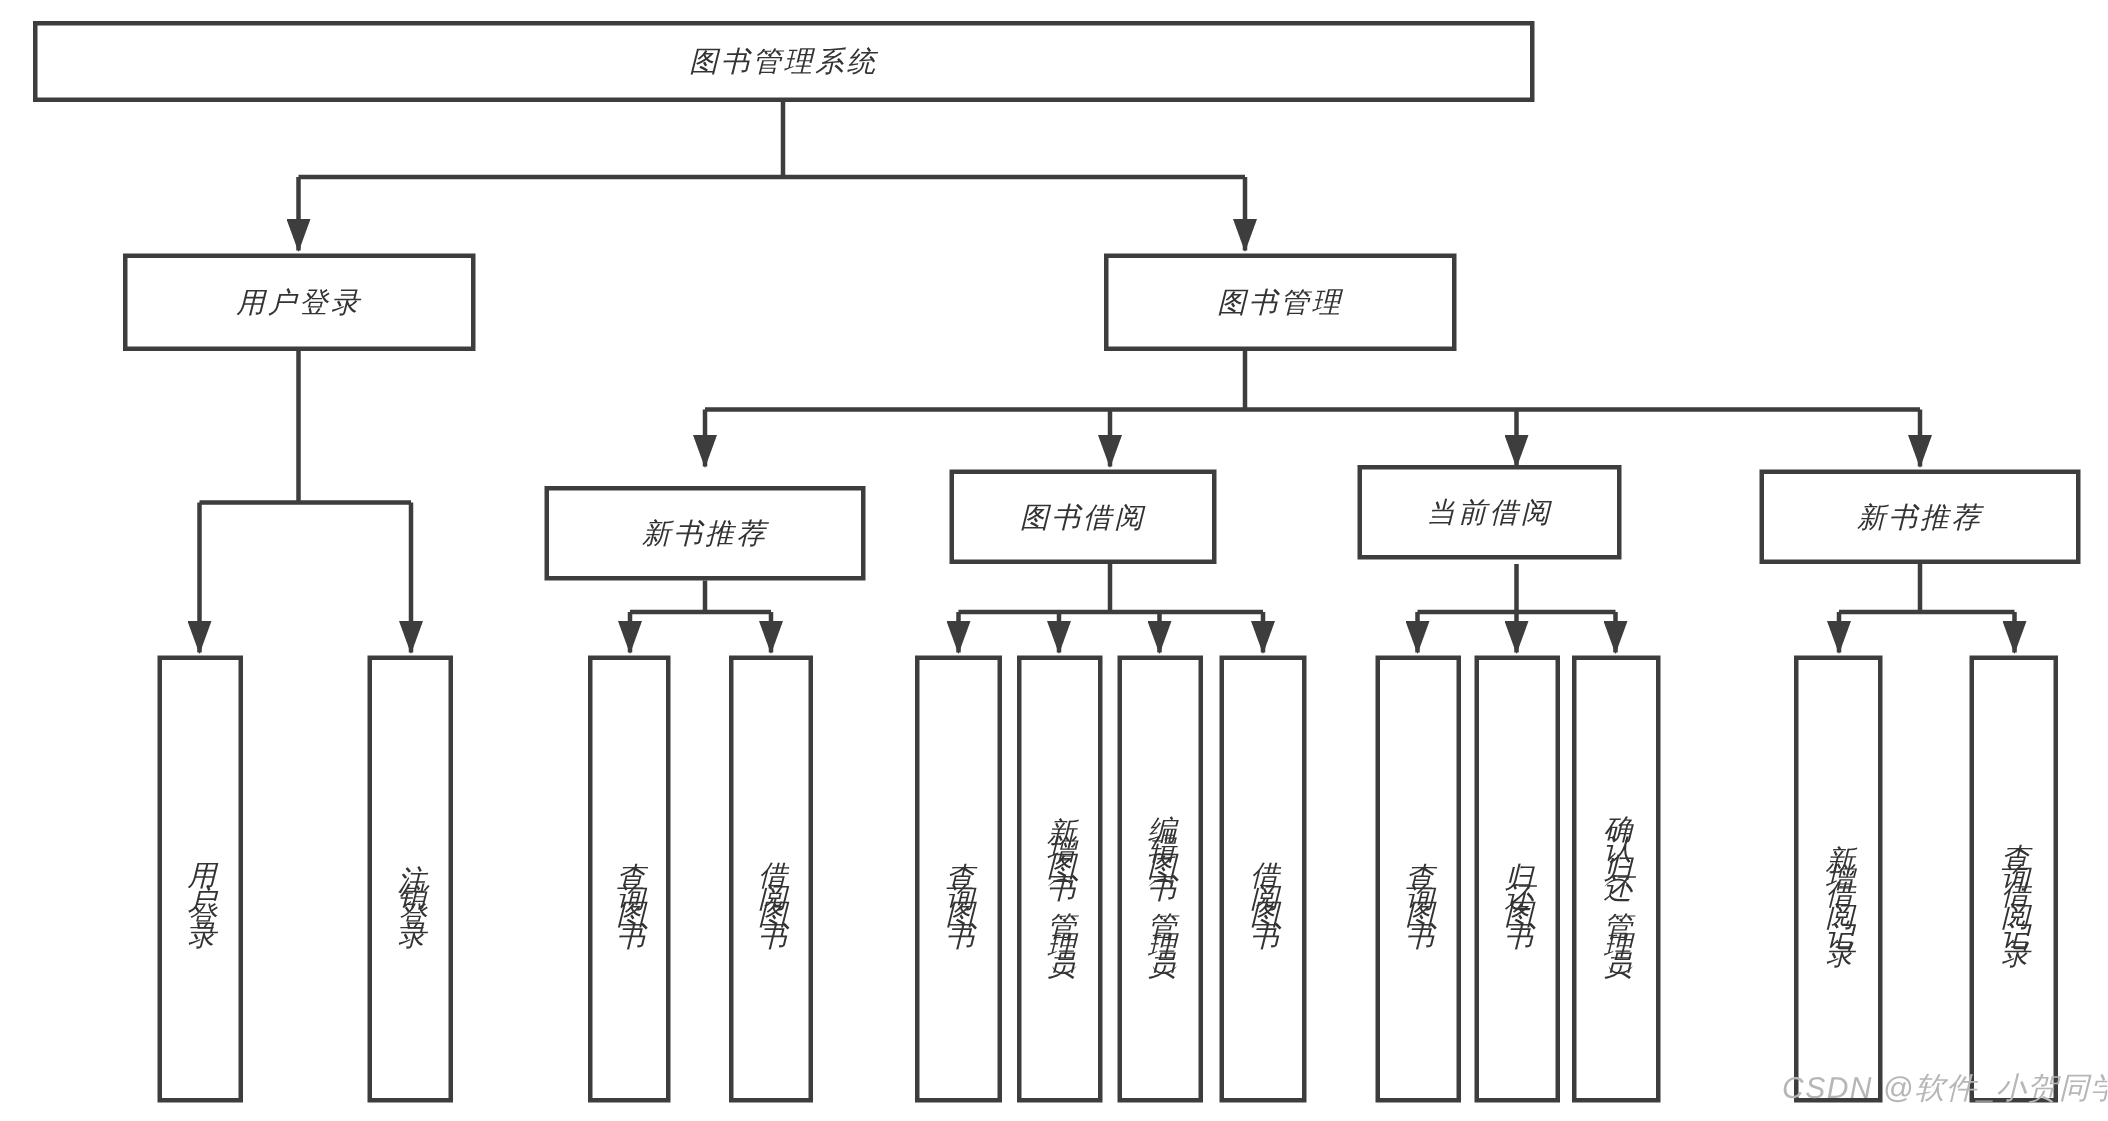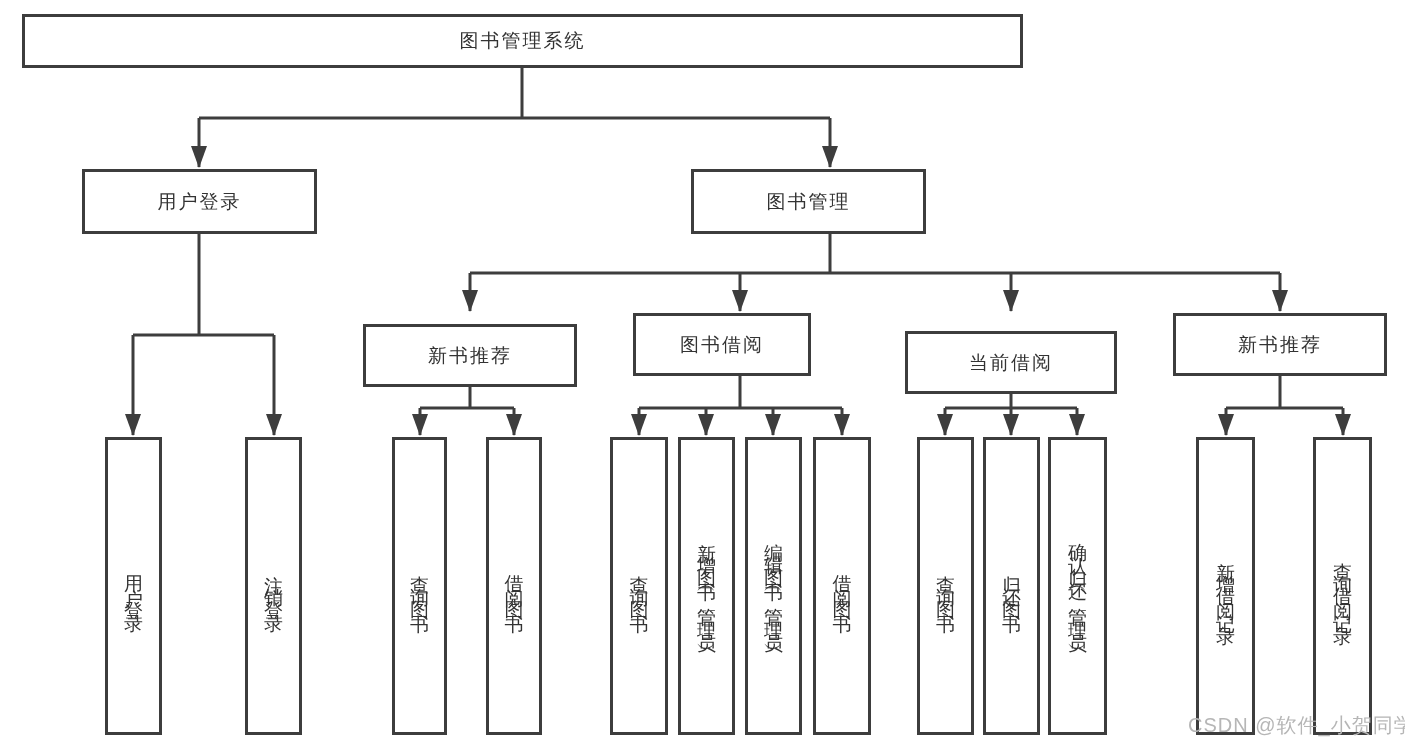--- a/index.html
+++ b/index.html
@@ -1,20 +1,20 @@
 <!DOCTYPE html>
 <html><head>
 <meta charset="utf-8">
 <style>
   * { margin:0; padding:0; box-sizing:border-box; }
   html,body { background:#ffffff; }
   body { font-family:"Liberation Sans", sans-serif; }
   .stage {
     position:relative; width:1405px; height:747px;
-    background:#ffffff; overflow:hidden;
+    background:#ffffff; overflow:hidden;font-style:italic;
   }
   svg.wires { position:absolute; left:0; top:0; width:1405px; height:747px; }
   .node {
     position:absolute; background:#ffffff;
     border:3px solid #3d3d3d; color:#333333;
     display:flex; align-items:center; justify-content:center;
     z-index:2;
   }
   .node.h { font-size:19px; letter-spacing:2px; white-space:nowrap; }
   .node.v .vtext {
@@ -86,31 +86,31 @@
     </g>
   </svg>
 
   <div class="node h" style="left:22px; top:14px; width:1001px; height:54px;">
     <span>图书管理系统</span>
   </div>
 
   <div class="node h" style="left:82px; top:169px; width:235px; height:65px;">
     <span>用户登录</span>
   </div>
-  <div class="node h" style="left:691px; top:169px; width:235px; height:65px;">
+  <div class="node h" style="left:736px; top:169px; width:235px; height:65px;">
     <span>图书管理</span>
   </div>
 
   <div class="node h" style="left:363px; top:313px; width:214px; height:63px;margin-top:11px;">
     <span>新书推荐</span>
   </div>
   <div class="node h" style="left:633px; top:313px; width:178px; height:63px;">
     <span>图书借阅</span>
   </div>
-  <div class="node h" style="left:905px; top:331px; width:212px; height:63px;">
+  <div class="node h" style="left:905px; top:310px; width:176px; height:63px;">
     <span>当前借阅</span>
   </div>
   <div class="node h" style="left:1173px; top:313px; width:214px; height:63px;">
     <span>新书推荐</span>
   </div>
 
   <div class="node v" style="left:105px; top:437px; width:57px; height:298px;">
     <span class="vtext">用户登录</span>
   </div>
   <div class="node v" style="left:245px; top:437px; width:57px; height:298px;">

